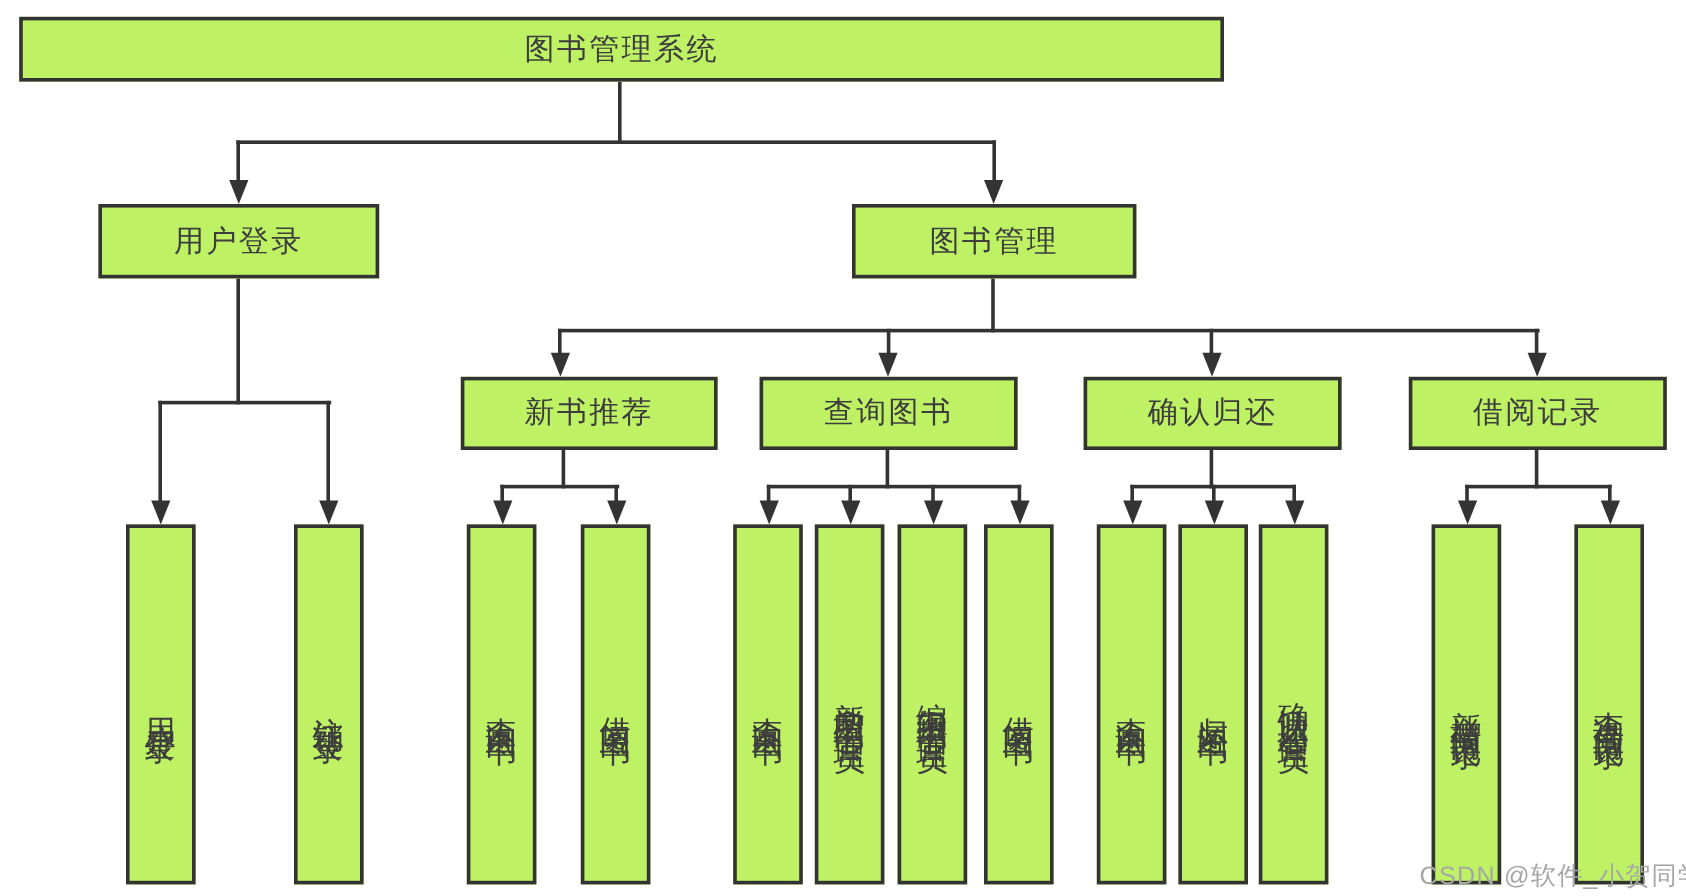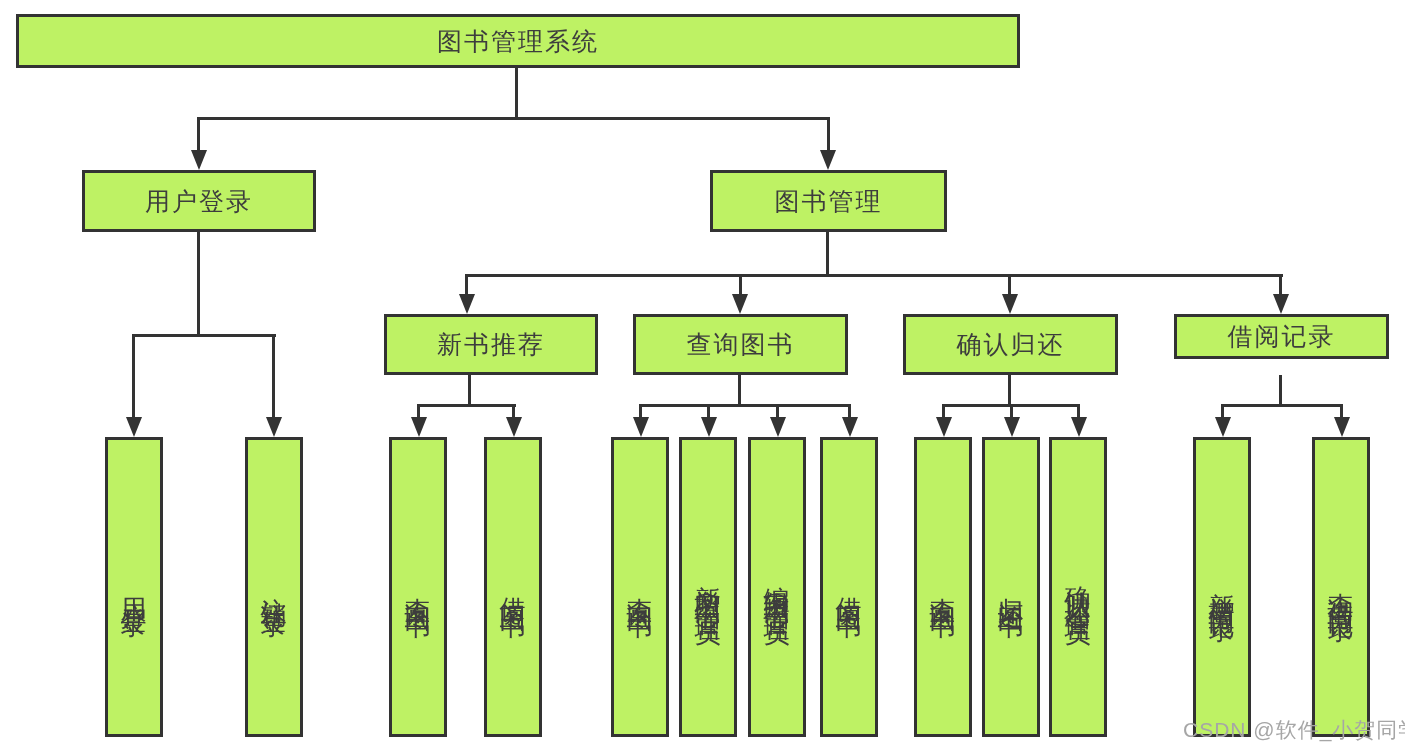--- a/index.html
+++ b/index.html
@@ -82,21 +82,21 @@
   <div class="vline" style="left:1008px;top:274px;height:21px;"></div>
   <div class="vline" style="left:1279px;top:274px;height:21px;"></div>
   <div class="arrow" style="left:459px;top:294px;"></div>
   <div class="arrow" style="left:732px;top:294px;"></div>
   <div class="arrow" style="left:1002px;top:294px;"></div>
   <div class="arrow" style="left:1273px;top:294px;"></div>
 
   <div class="box" style="left:384px;top:314px;width:214px;height:61px;">新书推荐</div>
   <div class="box" style="left:633px;top:314px;width:215px;height:61px;">查询图书</div>
   <div class="box" style="left:903px;top:314px;width:215px;height:61px;">确认归还</div>
-  <div class="box" style="left:1174px;top:314px;width:215px;height:45px;">借阅记录</div>
+  <div class="box" style="left:1174px;top:314px;width:215px;height:61px;">借阅记录</div>
 
   <div class="vline" style="left:468px;top:375px;height:32px;"></div>
   <div class="hline" style="left:417px;top:404px;width:99px;"></div>
   <div class="vline" style="left:417px;top:404px;height:14px;"></div>
   <div class="vline" style="left:512px;top:404px;height:14px;"></div>
   <div class="arrow" style="left:411px;top:417px;"></div>
   <div class="arrow" style="left:506px;top:417px;"></div>
 
   <div class="vline" style="left:738px;top:375px;height:32px;"></div>
   <div class="hline" style="left:639px;top:404px;width:212px;"></div>

